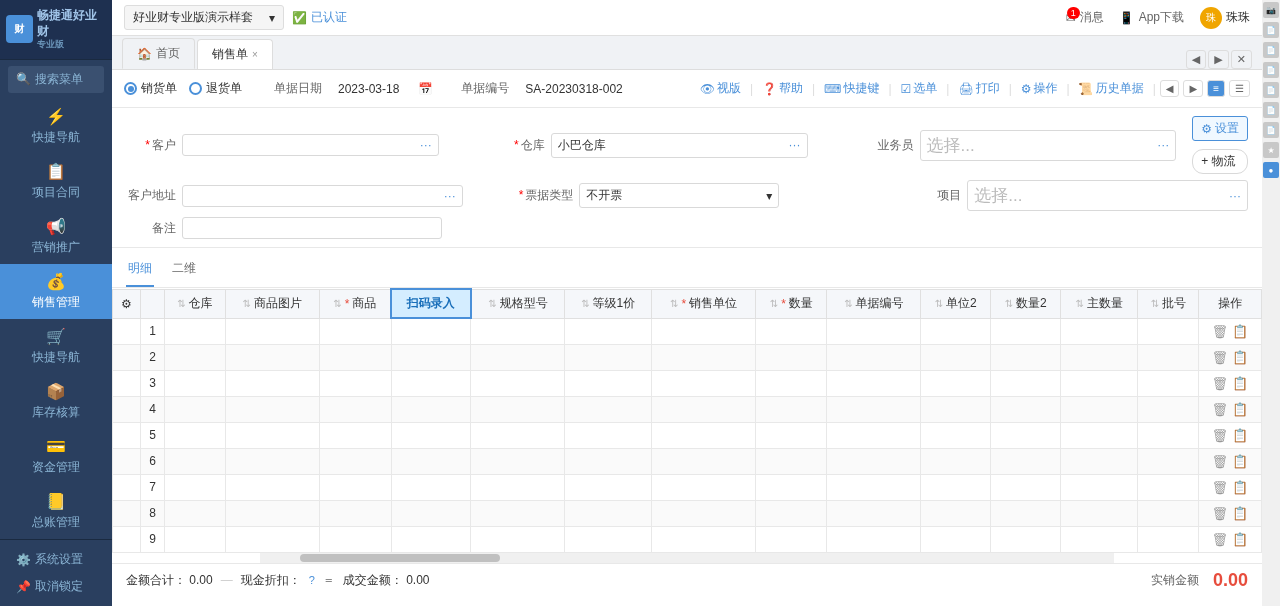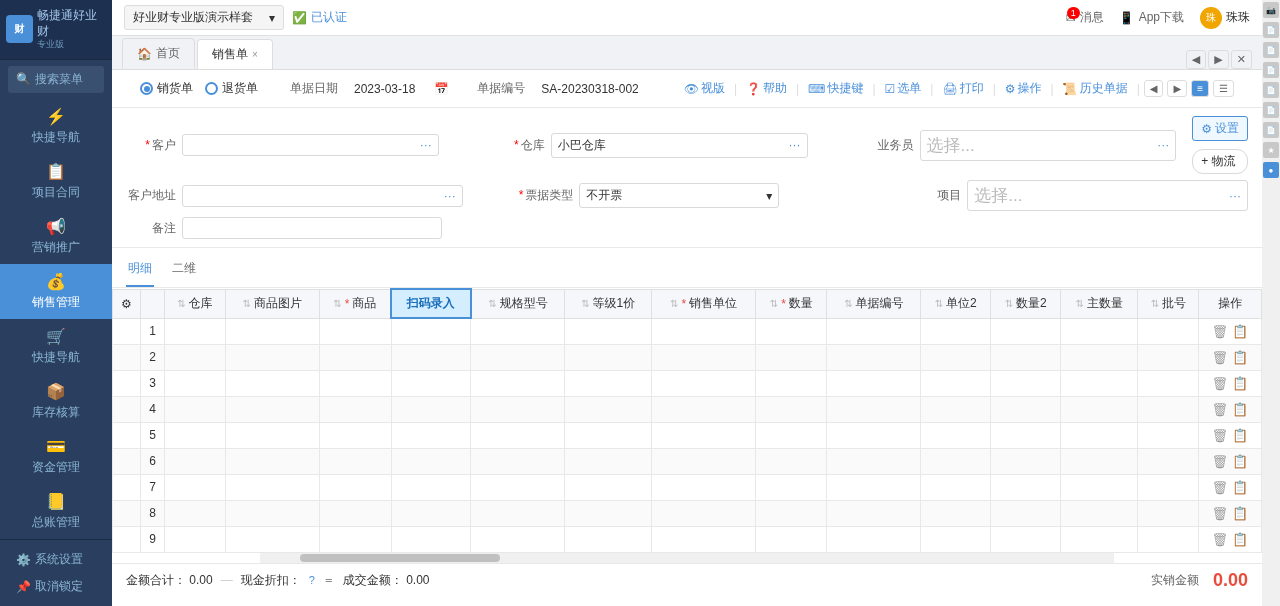--- a/index.html
+++ b/index.html
@@ -2,21 +2,21 @@
 <html><head>
   <meta charset="utf-8">
   <style>
     * { box-sizing: border-box; margin: 0; padding: 0; font-family: 'Microsoft YaHei', Arial, sans-serif; font-size: 12px; }
     body { width: 1280px; height: 606px; overflow: hidden; background: #f0f2f5; display: flex; flex-direction: row; }
 
     
     .sidebar { width: 112px; background: #2a3f5f; height: 606px; display: flex; flex-direction: column; flex-shrink: 0; }
     .sidebar-logo { background: #1e3050; padding: 8px 6px; display: flex; align-items: center; gap: 4px; color: #7eb8e8; font-size: 11px; border-bottom: 1px solid #1a2a40; }
     .sidebar-logo-icon { width: 28px; height: 28px; background: #4a90d9; border-radius: 4px; display: flex; align-items: center; justify-content: center; color: white; font-size: 10px; font-weight: bold; }
-    .sidebar-logo-text { color: #a0c4e8; font-size: 10px; line-height: 1.3; }
+    .sidebar-logo-text { color: #a0c4e8; font-size: 10px; line-height: 1.3; font-weight: bold; }
     .sidebar-search { padding: 6px 8px; }
     .sidebar-search-btn { width: 100%; background: #3a5070; border: none; color: #8ab4d4; padding: 5px 8px; border-radius: 3px; cursor: pointer; text-align: left; font-size: 11px; display: flex; align-items: center; gap: 4px; }
     .sidebar-nav { flex: 1; overflow-y: auto; }
     .sidebar-item { padding: 8px 8px; color: #8ab4d4; cursor: pointer; display: flex; flex-direction: column; align-items: center; gap: 3px; font-size: 11px; transition: background 0.2s; }
     .sidebar-item.active { background: #4a90d9; color: white; }
     .sidebar-item-icon { font-size: 16px; }
     .sidebar-bottom { padding: 6px 8px; border-top: 1px solid #1a2a40; }
     .sidebar-bottom-item { padding: 5px 8px; color: #8ab4d4; cursor: pointer; display: flex; align-items: center; gap: 4px; font-size: 11px; }
 
     
@@ -39,21 +39,21 @@
     .tab.home { background: #f0f2f5; border-bottom: 1px solid #f0f2f5; color: #666; }
     .tab.active { background: white; color: #333; border-bottom-color: white; }
     .tab-close { color: #999; font-size: 10px; }
     .tabbar-nav { margin-left: auto; display: flex; align-items: center; gap: 2px; }
     .tabbar-nav-btn { background: none; border: 1px solid #ddd; border-radius: 3px; padding: 2px 5px; cursor: pointer; color: #666; font-size: 11px; }
 
     
     .content { flex: 1; background: white; overflow-y: auto; padding: 0; }
 
     
-    .form-header { padding: 8px 28px; border-bottom: 1px solid #e8e8e8; display: flex; align-items: center; gap: 16px; }
+    .form-header { padding: 8px 12px; border-bottom: 1px solid #e8e8e8; display: flex; align-items: center; gap: 16px; }
     .radio-group { display: flex; gap: 12px; align-items: center; }
     .radio-label { display: flex; align-items: center; gap: 4px; cursor: pointer; color: #333; }
     .radio-dot { width: 13px; height: 13px; border: 2px solid #4a90d9; border-radius: 50%; display: flex; align-items: center; justify-content: center; }
     .radio-dot.checked::after { content: ''; width: 6px; height: 6px; background: #4a90d9; border-radius: 50%; }
     .form-meta { display: flex; align-items: center; gap: 16px; margin-left: 16px; }
     .form-meta-label { color: #666; }
     .form-meta-value { color: #333; font-weight: 500; }
     .date-icon { color: #4a90d9; cursor: pointer; margin-left: 3px; }
     .form-actions-right { margin-left: auto; display: flex; align-items: center; gap: 4px; }
     .form-action-btn { background: none; border: none; color: #4a90d9; cursor: pointer; font-size: 11px; padding: 2px 5px; display: flex; align-items: center; gap: 2px; }

